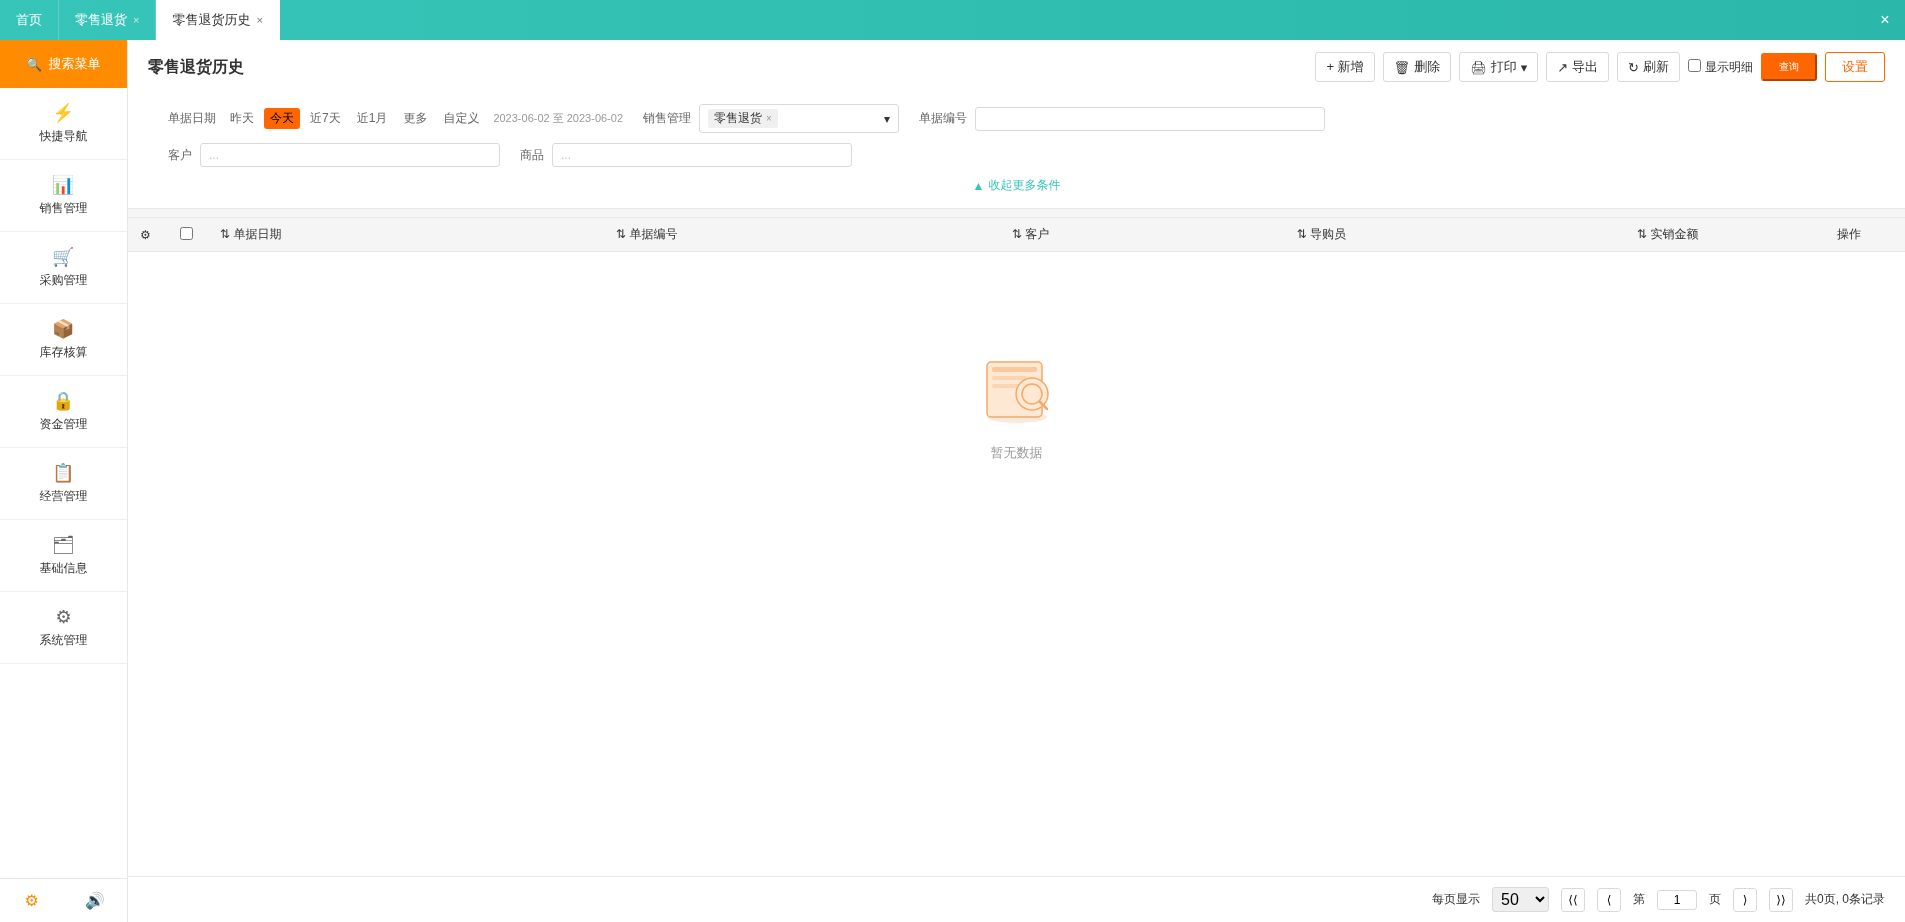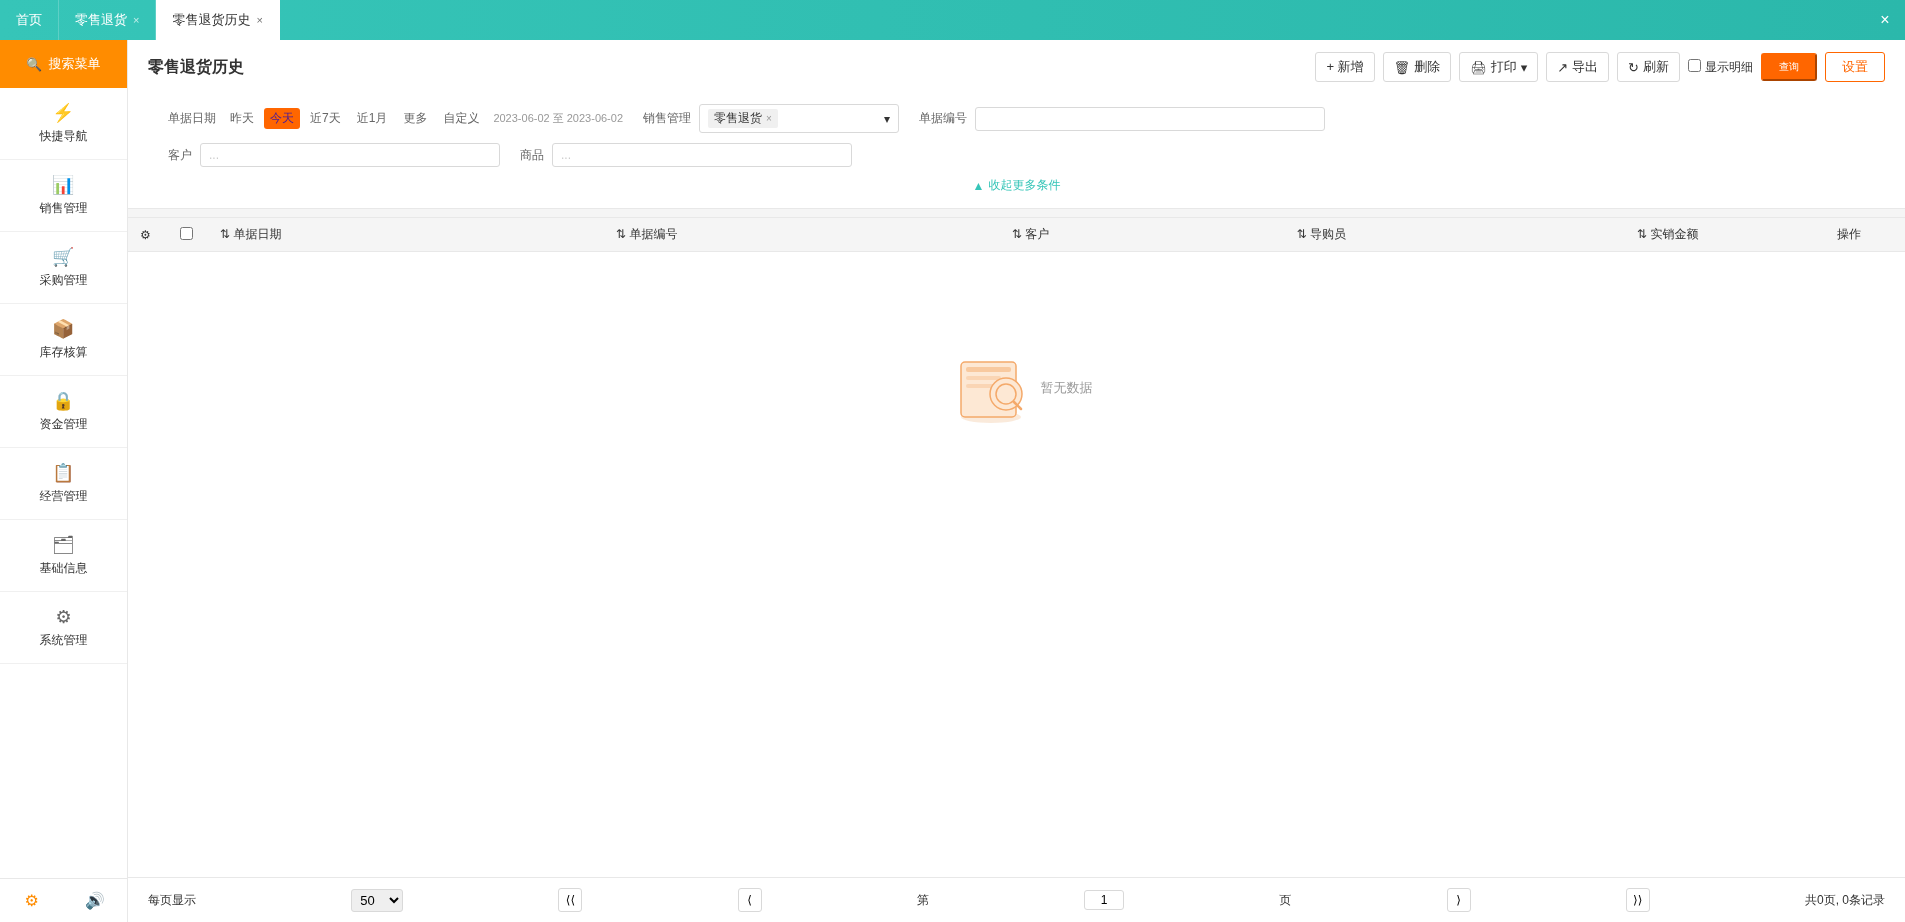--- a/index.html
+++ b/index.html
@@ -209,21 +209,21 @@
     }
     .date-pill {
       padding: 2px 6px;
       border-radius: 3px;
       font-size: 12px;
       cursor: pointer;
       color: #666;
     }
     .date-pill.active {
       background: #ff6600;
-      color: #4c1d95;
+      color: #000000;
     }
     .date-range {
       font-size: 11px;
       color: #999;
     }
     .filter-select {
       border: 1px solid #d9d9d9;
       border-radius: 3px;
       padding: 4px 8px;
       font-size: 12px;
@@ -306,20 +306,21 @@
       width: 40px;
       text-align: center;
     }
     .col-amount {
       text-align: right;
     }
 
     
     .empty-state {
       display: flex;
+      flex-direction: column;
       align-items: center;
       justify-content: center;
       padding: 80px 0;
     }
     .empty-icon {
       width: 100px;
       height: 100px;
       margin-bottom: 12px;
     }
     .empty-text {
@@ -327,31 +328,31 @@
       font-size: 13px;
     }
 
     
     .pagination-bar {
       background: #fff;
       border-top: 1px solid #e8e8e8;
       padding: 10px 20px;
       display: flex;
       align-items: center;
-      justify-content: space-between;
+      justify-content: flex-end;
       gap: 12px;
       font-size: 12px;
       color: #333;
       flex-shrink: 0;
     }
     .page-size-select {
       border: 1px solid #d9d9d9;
       border-radius: 3px;
       padding: 2px 4px;
-      font-size: 13px;
+      font-size: 16px;
     }
     .page-nav-btn {
       width: 24px;
       height: 24px;
       border: 1px solid #d9d9d9;
       border-radius: 3px;
       background: #fff;
       cursor: pointer;
       display: flex;
       align-items: center;

